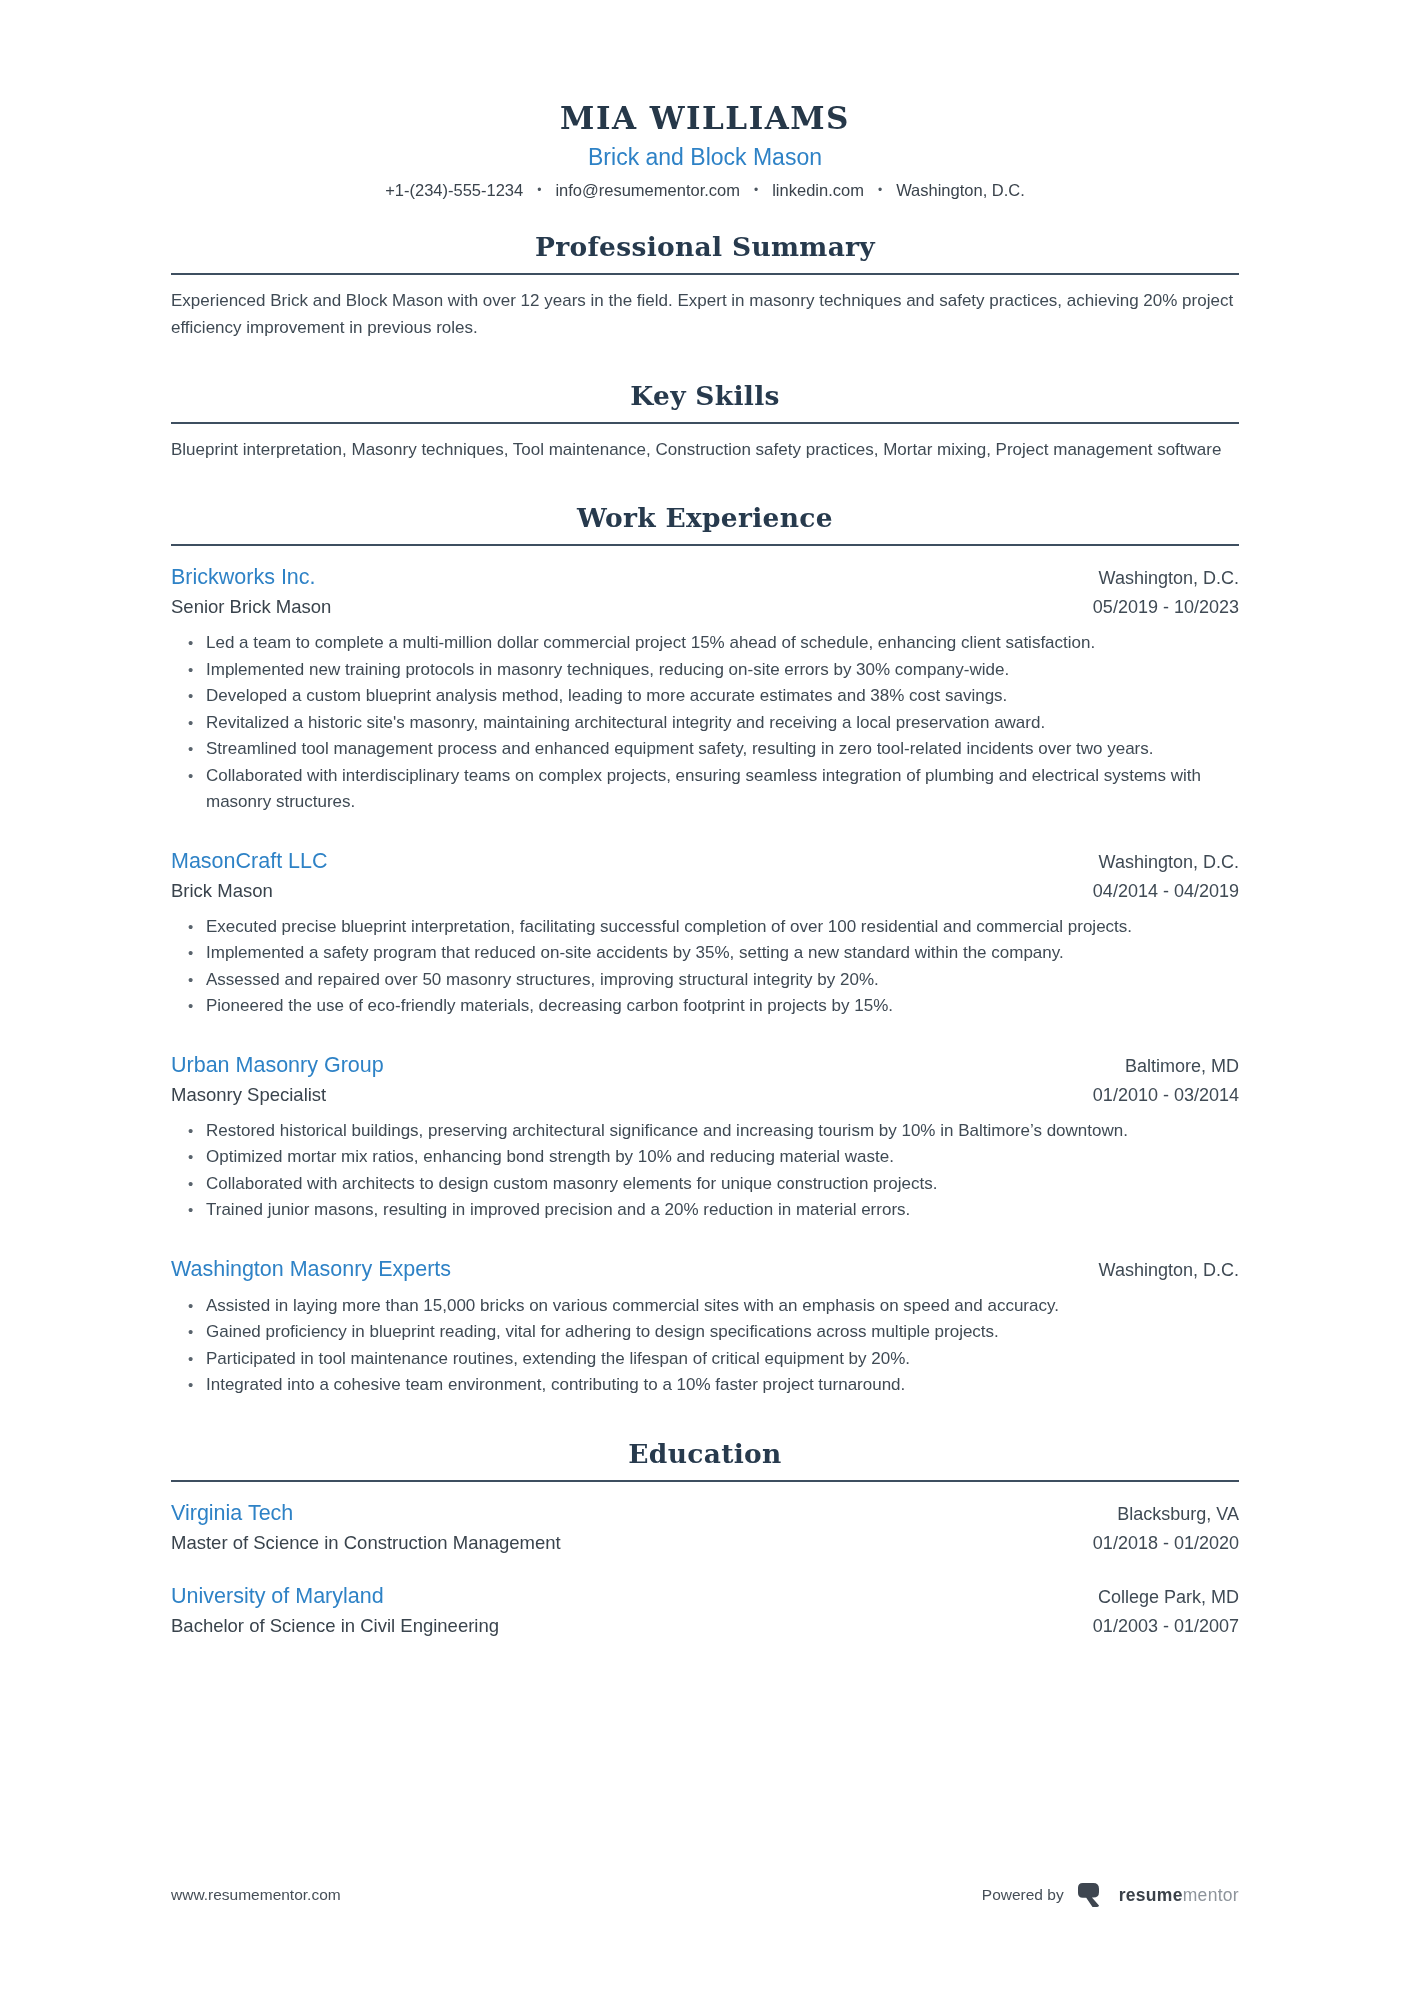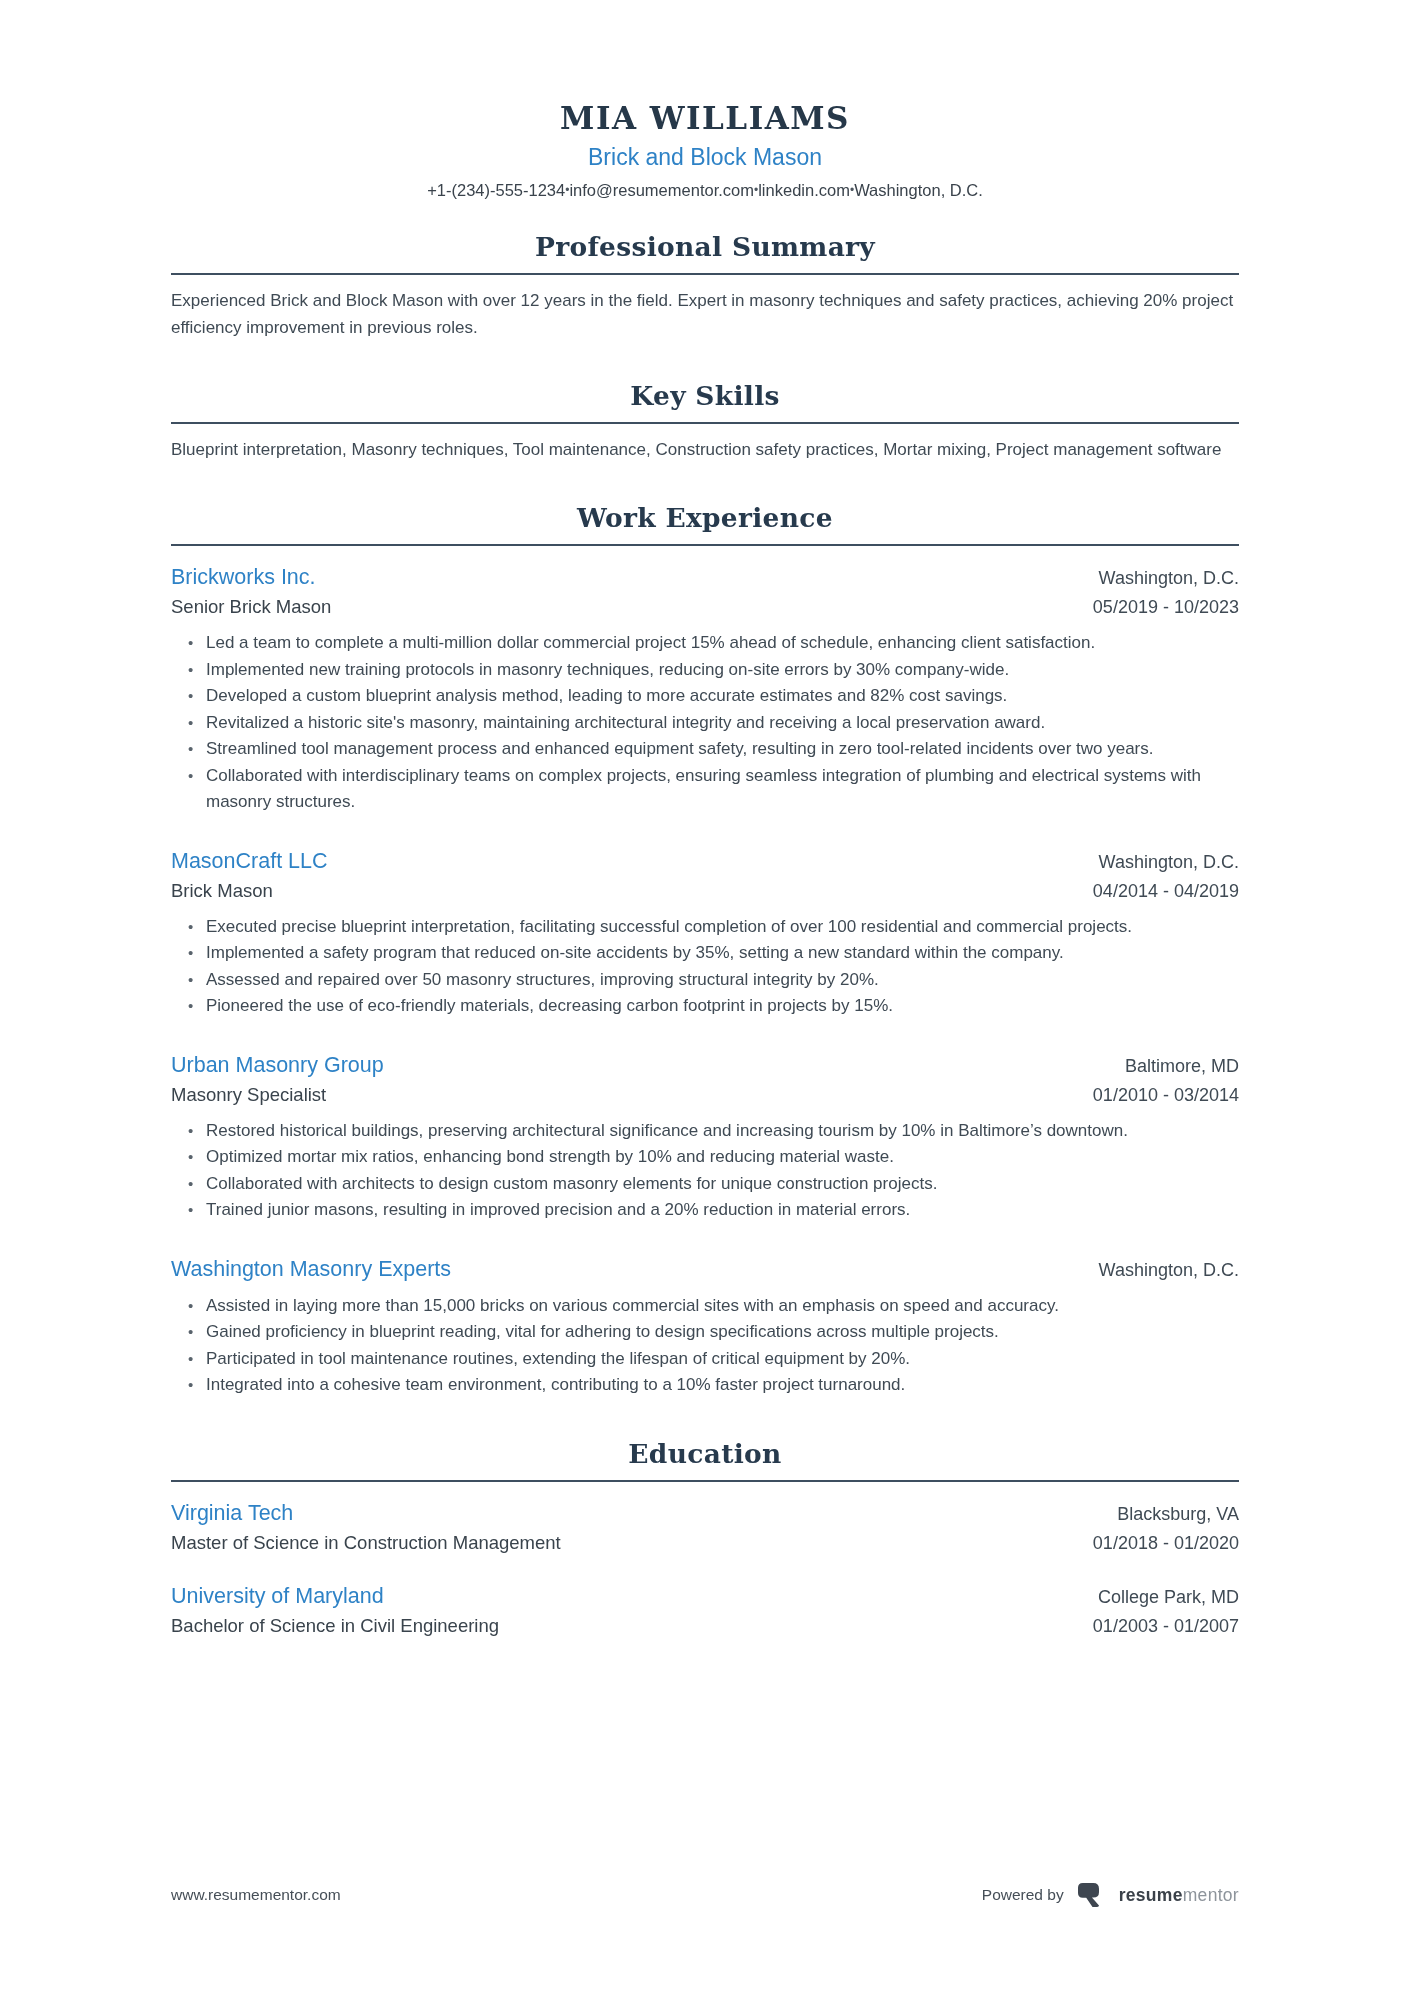--- a/index.html
+++ b/index.html
@@ -16,21 +16,21 @@
   
   .header { text-align:center; }
   .name {
     font-family:"DejaVu Serif", serif;
     font-weight:700; font-size:31px; line-height:36px;
     letter-spacing:1.5px; color:#263849;
   }
   .job-title { margin-top:8px; font-size:23px; line-height:26px; color:#2e82c6; }
   .contact {
     margin-top:10px; display:flex; justify-content:center; align-items:center;
-    font-size:16.5px; line-height:20px; color:#3a434c;
+    gap:14px; font-size:16.5px; line-height:20px; color:#3a434c;
   }
   .contact .dot { font-size:12px; color:#4c565f; }
   
   .section { margin-top:40px; }
   .section.first { margin-top:32px; }
   .section-heading {
     font-family:"DejaVu Serif", serif;
     font-weight:600; font-size:26.5px; line-height:30px;
     letter-spacing:0.3px; color:#273a4d; text-align:center;
     padding-bottom:11px; border-bottom:2px solid #3e4f60;
@@ -103,21 +103,21 @@
         <span class="company">Brickworks Inc.</span>
         <span class="location">Washington, D.C.</span>
       </div>
       <div class="row row2">
         <span class="position">Senior Brick Mason</span>
         <span class="dates">05/2019 - 10/2023</span>
       </div>
       <ul class="bullets">
         <li>Led a team to complete a multi-million dollar commercial project 15% ahead of schedule, enhancing client satisfaction.</li>
         <li>Implemented new training protocols in masonry techniques, reducing on-site errors by 30% company-wide.</li>
-        <li>Developed a custom blueprint analysis method, leading to more accurate estimates and 82% cost savings.</li>
+        <li>Developed a custom blueprint analysis method, leading to more accurate estimates and 38% cost savings.</li>
         <li>Revitalized a historic site's masonry, maintaining architectural integrity and receiving a local preservation award.</li>
         <li>Streamlined tool management process and enhanced equipment safety, resulting in zero tool-related incidents over two years.</li>
         <li>Collaborated with interdisciplinary teams on complex projects, ensuring seamless integration of plumbing and electrical systems with masonry structures.</li>
       </ul>
     </article>
 
     <article class="entry">
       <div class="row">
         <span class="company">MasonCraft LLC</span>
         <span class="location">Washington, D.C.</span>

